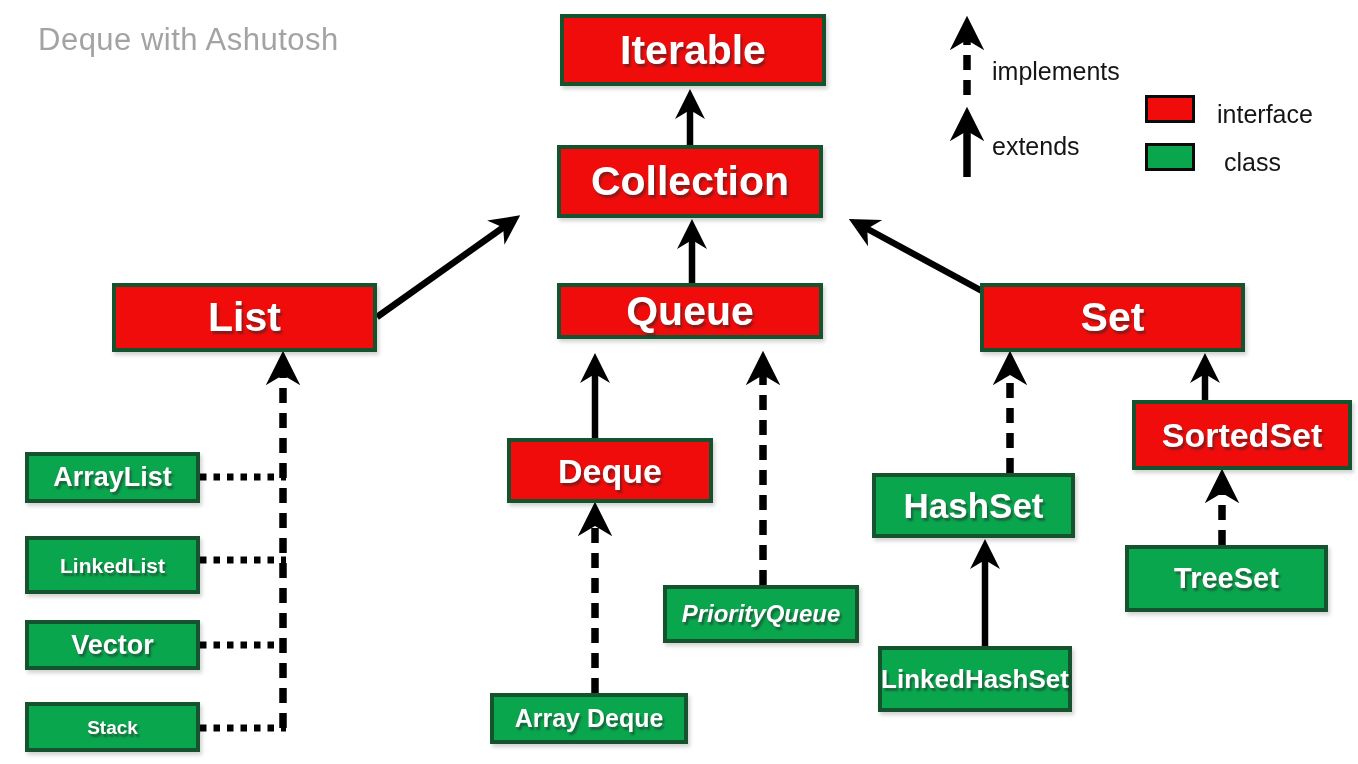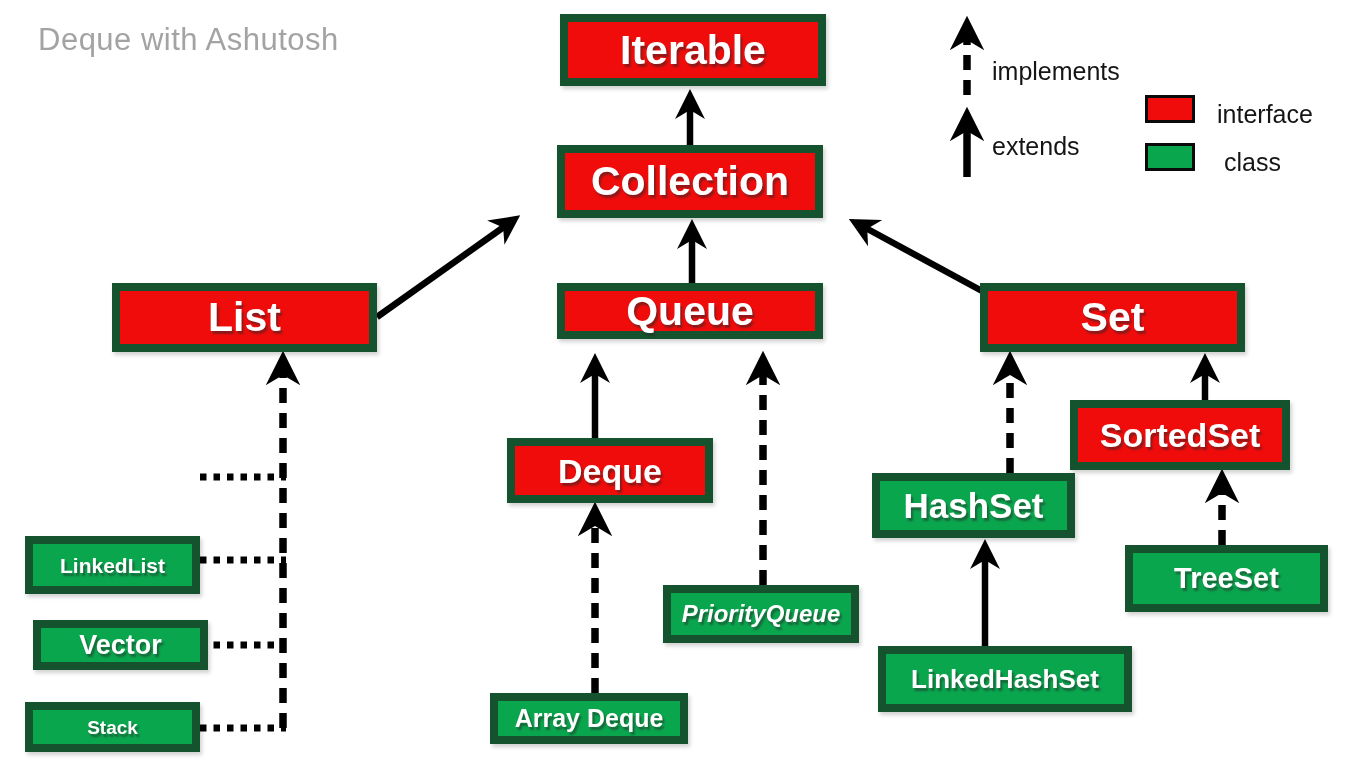--- a/index.html
+++ b/index.html
@@ -7,21 +7,21 @@
     position:relative;width:1358px;height:764px;background:#ffffff;overflow:hidden;
     font-family:"Liberation Sans",sans-serif;
   }
   .edges{position:absolute;left:0;top:0;width:1358px;height:764px;}
   .edge-solid{stroke:var(--line-color,#000);stroke-width:6.5;fill:none;}
   .edge-solid-thick{stroke:var(--line-color,#000);stroke-width:7.5;fill:none;}
   .edge-dashed{stroke:var(--line-color,#000);stroke-width:7.5;stroke-dasharray:15 10;fill:none;}
   .edge-dotted{stroke:var(--line-color,#000);stroke-width:7;stroke-dasharray:6.5 7;fill:none;}
   .node{
     position:absolute;display:flex;align-items:center;justify-content:center;
-    box-sizing:border-box;border:8px solid #14532d;color:#ffffff;font-weight:bold;
+    box-sizing:border-box;border:4px solid #14532d;color:#ffffff;font-weight:bold;
     text-shadow:2px 2.5px 2px rgba(40,40,40,0.5);
     box-shadow:2px 3px 4px rgba(0,0,0,0.18);
     white-space:nowrap;line-height:1;
   }
   .node.interface{background:var(--interface-color,#f10c0c);}
   .node.class{background:var(--class-color,#0aa64e);}
   .watermark{
     position:absolute;left:38px;top:22px;font-size:31px;color:var(--watermark-color,#a3a3a3);
     letter-spacing:0.5px;
   }
@@ -77,24 +77,25 @@
   <div class="legend-label" style="left:1217px;top:101px;">interface</div>
   <div class="swatch class-swatch" style="left:1145px;top:143px;"></div>
   <div class="legend-label" style="left:1224px;top:149px;">class</div>
 
   <div class="node interface" style="left:560px;top:14px;width:266px;height:72px;font-size:41px;">Iterable</div>
   <div class="node interface" style="left:557px;top:145px;width:266px;height:73px;font-size:41px;">Collection</div>
   <div class="node interface" style="left:112px;top:283px;width:265px;height:69px;font-size:41px;">List</div>
   <div class="node interface" style="left:557px;top:283px;width:266px;height:56px;font-size:41px;">Queue</div>
   <div class="node interface" style="left:980px;top:283px;width:265px;height:69px;font-size:41px;">Set</div>
   <div class="node interface" style="left:507px;top:438px;width:206px;height:65px;font-size:34px;">Deque</div>
-  <div class="node interface" style="left:1070px;top:400px;width:220px;height:70px;font-size:34px;">SortedSet</div>
+  <div class="node interface" style="left:1132px;top:400px;width:220px;height:70px;font-size:34px;">SortedSet</div>
 
+  <div class="node class" style="left:25px;top:452px;width:175px;height:51px;font-size:27px;">ArrayList</div>
   <div class="node class" style="left:25px;top:536px;width:175px;height:58px;font-size:21px;">LinkedList</div>
-  <div class="node class" style="left:33px;top:620px;width:175px;height:50px;font-size:27px;">Vector</div>
+  <div class="node class" style="left:25px;top:620px;width:175px;height:50px;font-size:27px;">Vector</div>
   <div class="node class" style="left:25px;top:702px;width:175px;height:50px;font-size:19px;">Stack</div>
   <div class="node class" style="left:490px;top:693px;width:198px;height:51px;font-size:25px;">Array Deque</div>
   <div class="node class" style="left:663px;top:585px;width:196px;height:58px;font-size:24px;font-style:italic;">PriorityQueue</div>
   <div class="node class" style="left:872px;top:473px;width:203px;height:65px;font-size:35px;">HashSet</div>
-  <div class="node class" style="left:878px;top:646px;width:254px;height:66px;font-size:26px;">LinkedHashSet</div>
+  <div class="node class" style="left:878px;top:646px;width:194px;height:66px;font-size:26px;">LinkedHashSet</div>
   <div class="node class" style="left:1125px;top:545px;width:203px;height:67px;font-size:29px;">TreeSet</div>
 
 </div>
 
 </body></html>

